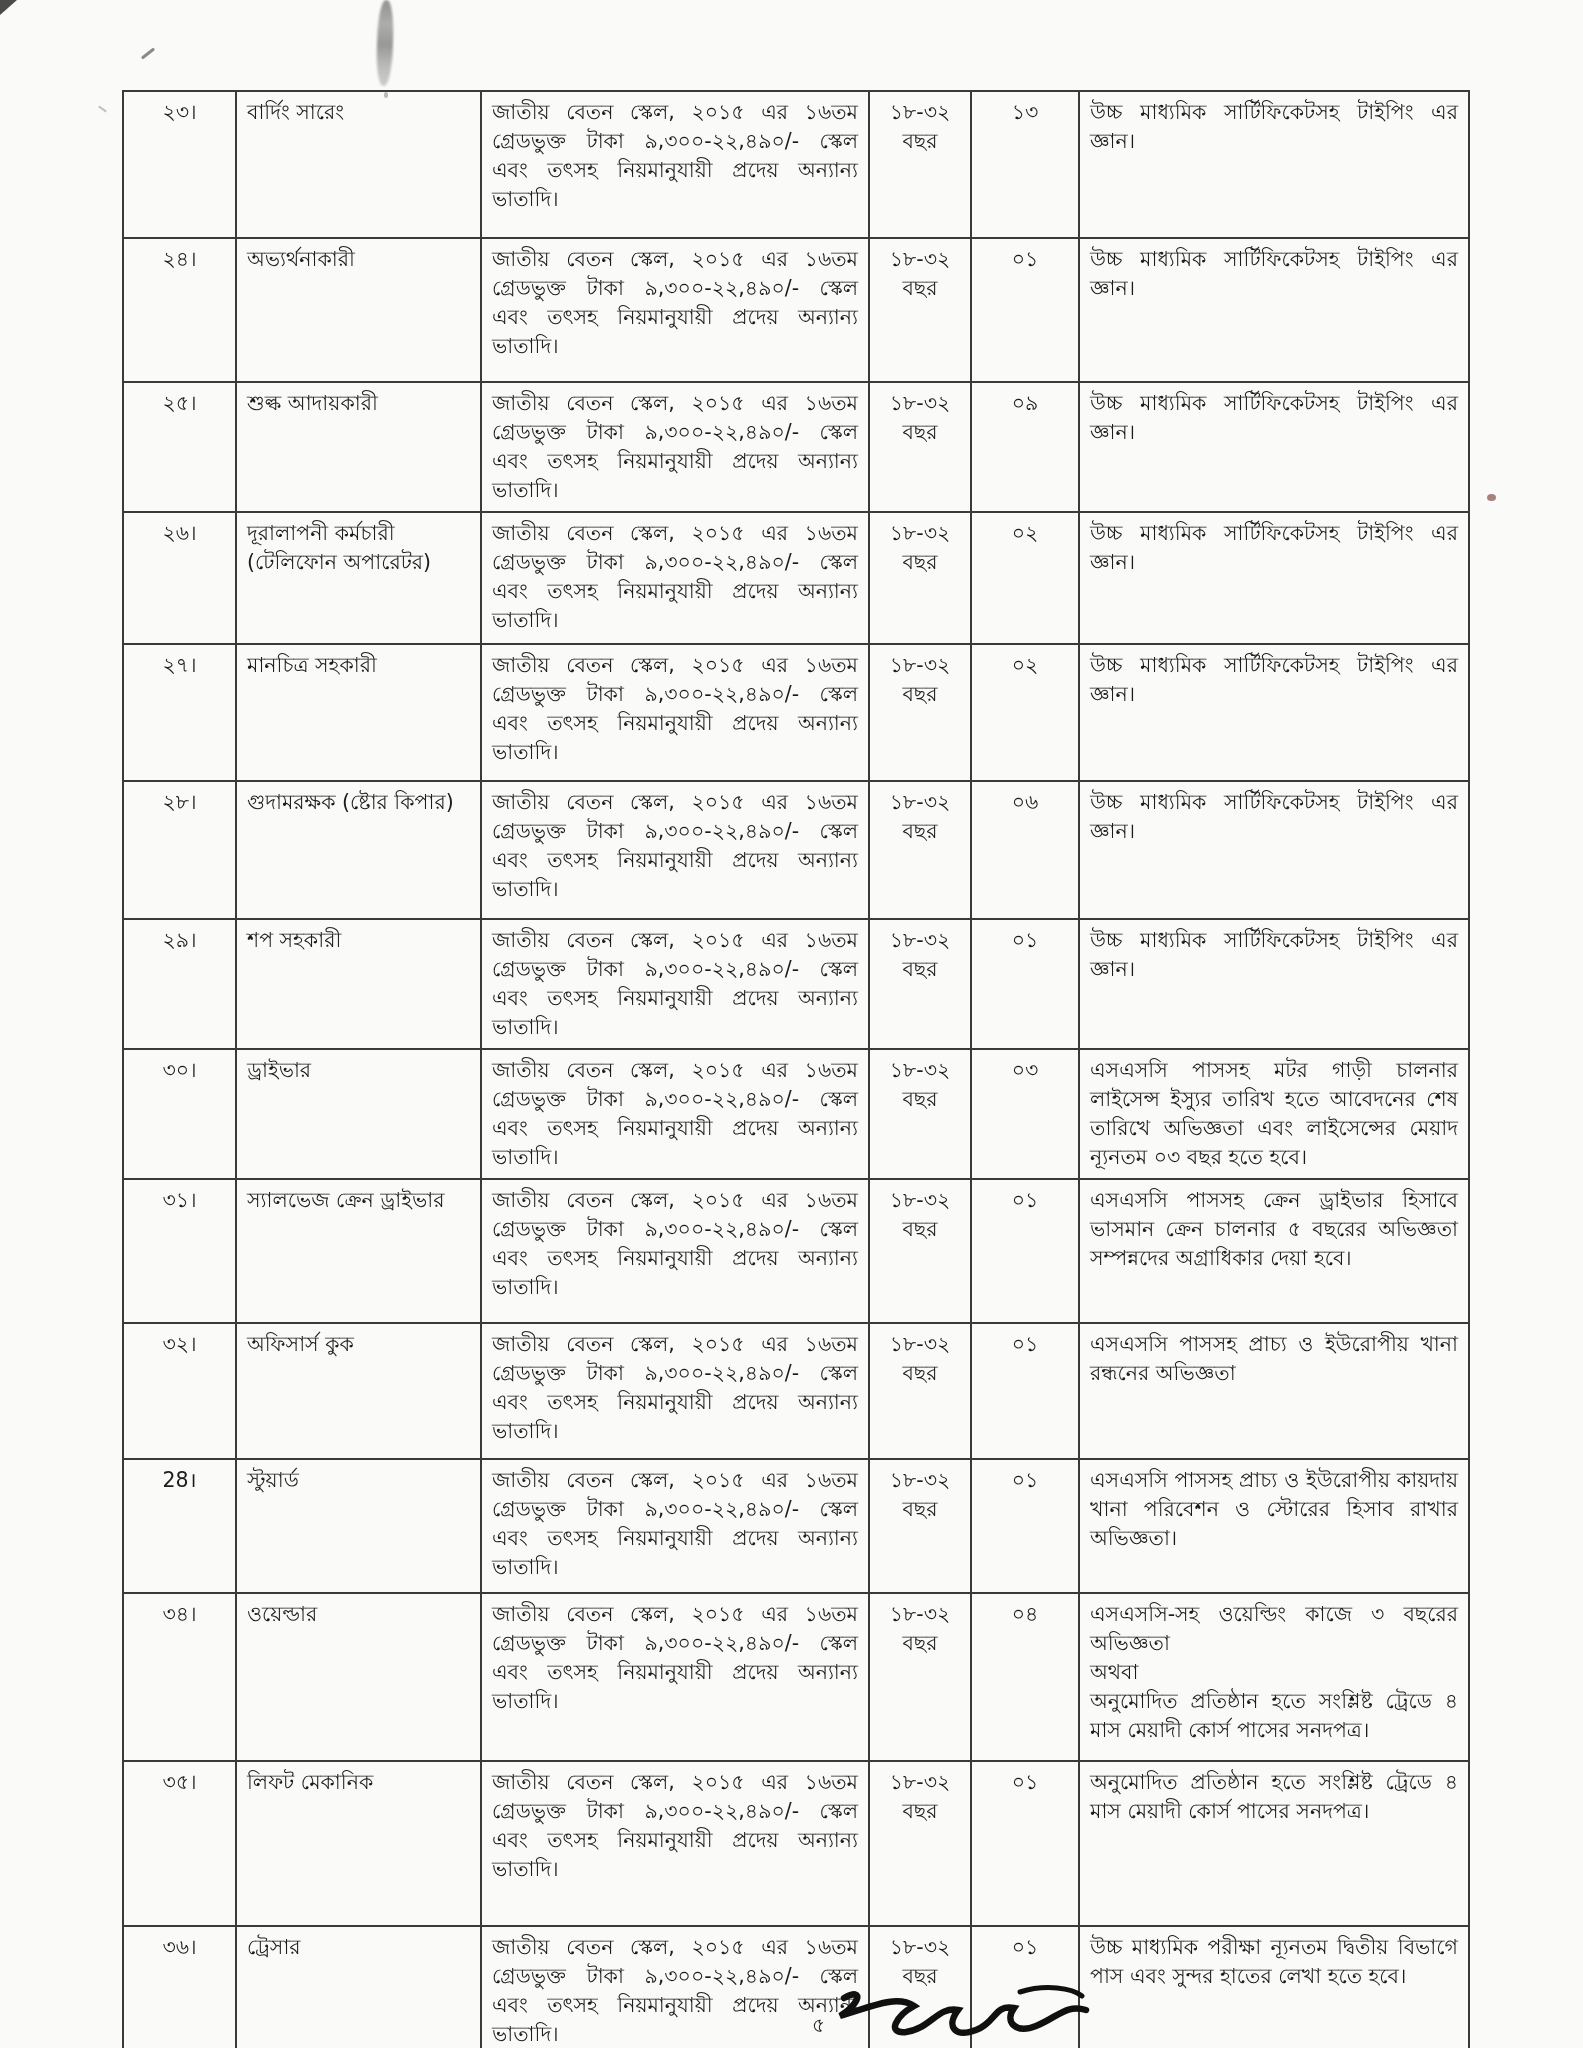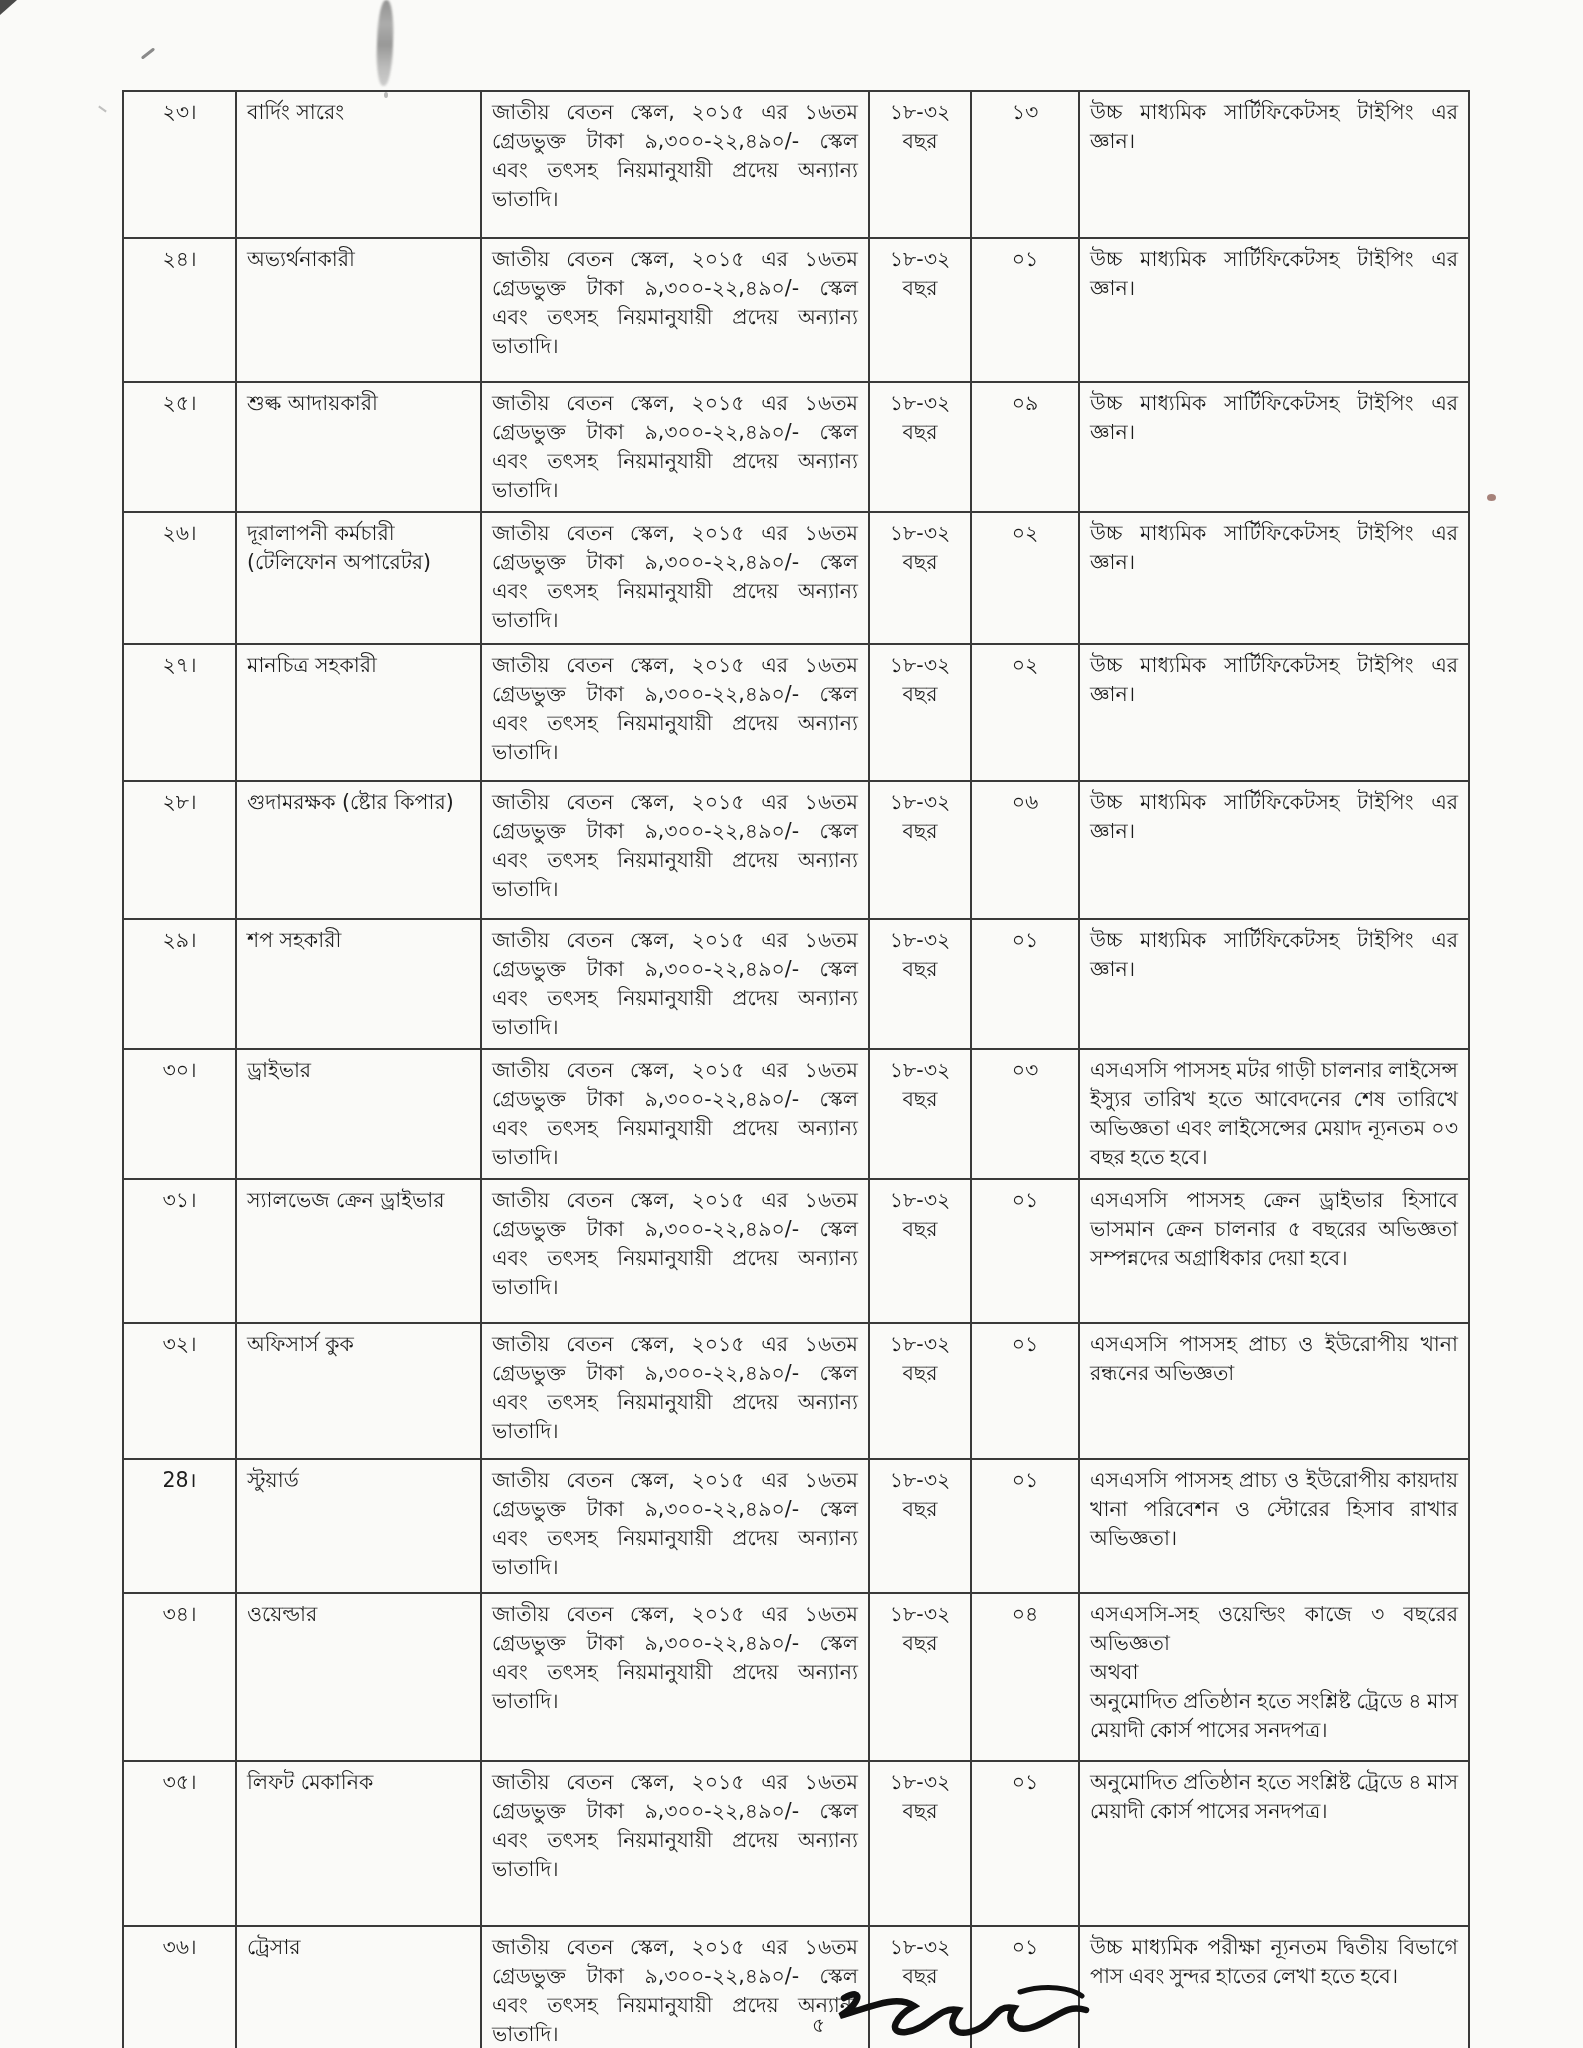--- a/index.html
+++ b/index.html
@@ -17,21 +17,21 @@
   table.job-table td{
     border:2px solid #3a3a3a;vertical-align:top;
     font-size:20.5px;line-height:29px;padding:6px 10px;
     word-break:break-word;
   }
   td.serial-cell{text-align:center;padding-top:9px;}
   td.post-cell{padding-left:15px;padding-top:9px;}
   td.pay-cell{text-align:justify;padding:7px 13px;}
   td.age-cell{text-align:center;padding-top:9px;line-height:31px;}
   td.count-cell{text-align:center;padding-top:9px;}
-  td.qual-cell{text-align:justify;padding:7px 13px;font-family:Liberation Serif, serif;}
+  td.qual-cell{text-align:justify;padding:7px 13px;}
   .qual-line{text-align:justify;}
   .qual-line.or-line{text-align:left;}
   
   .smudge{
     position:absolute;left:377px;top:0;width:16px;height:86px;
     background:linear-gradient(180deg,#3f3f3f 0%,#6e6e6e 28%,#4a4a4a 52%,#8a8a8a 78%,#a9a9a9 100%);
     opacity:.55;filter:blur(1px);border-radius:45%;transform:rotate(2deg);
   }
   .smudge-dot{position:absolute;left:384px;top:92px;width:4px;height:6px;background:#777;border-radius:50%;opacity:.5;}
   .corner-mark{

